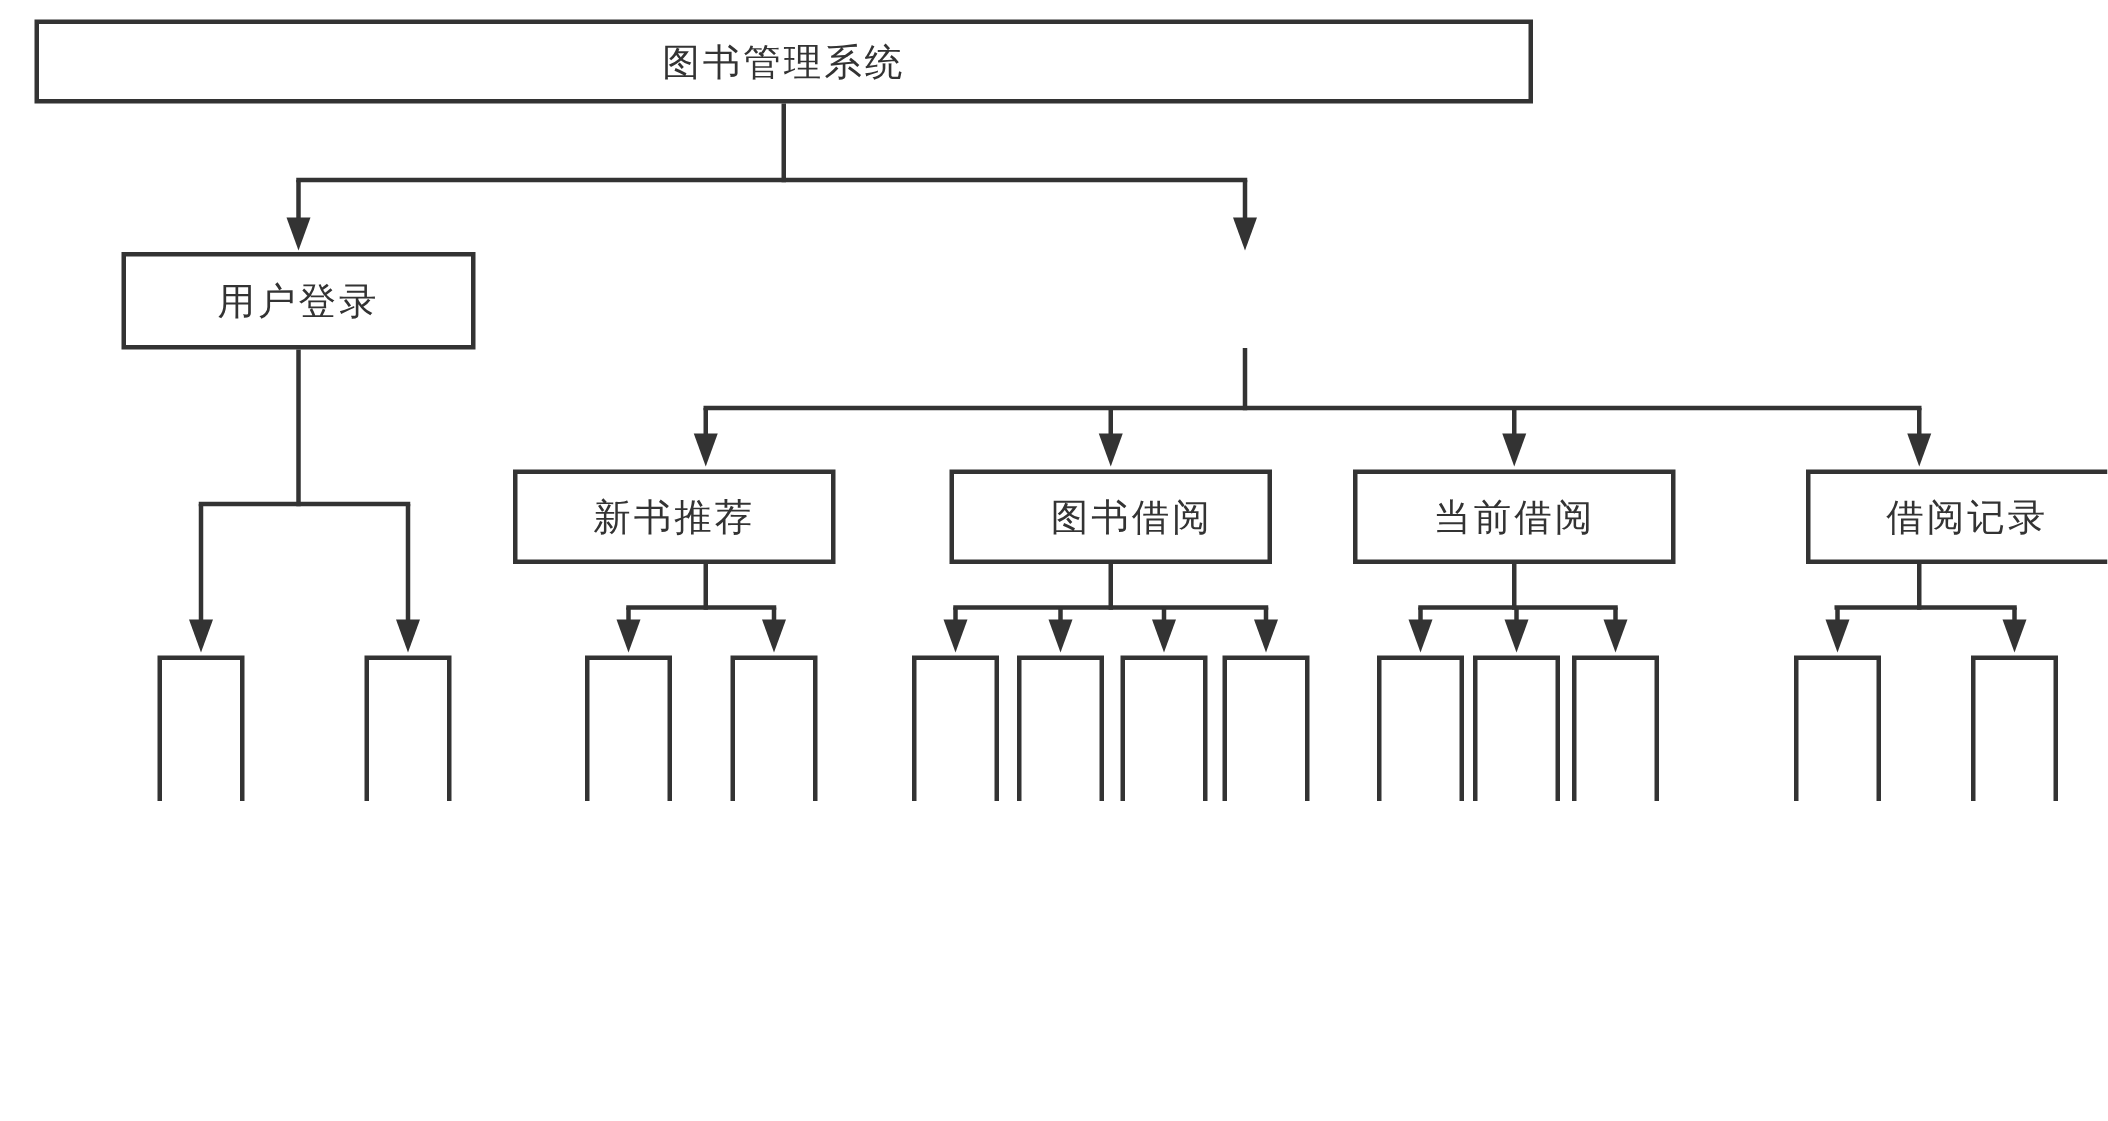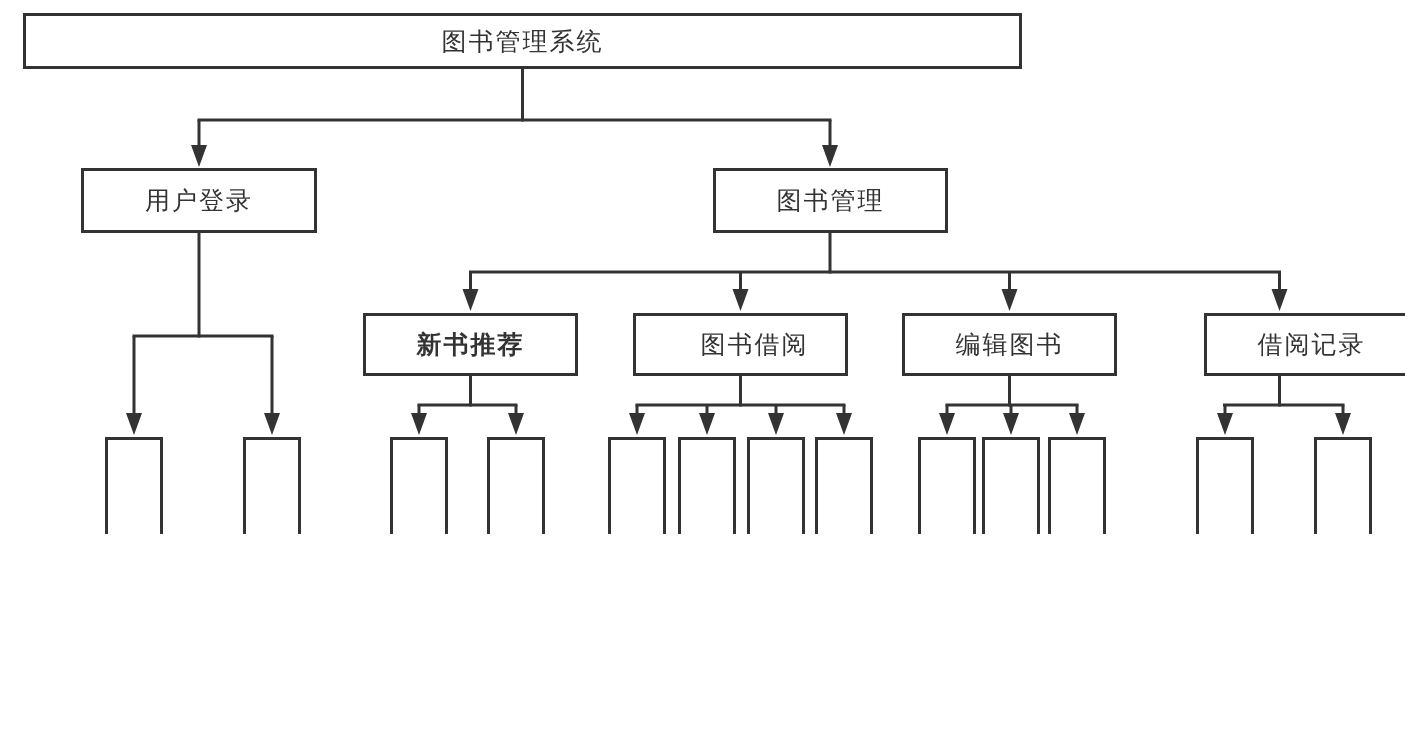--- a/index.html
+++ b/index.html
@@ -119,32 +119,29 @@
     </g>
   </svg>
 
   <div class="hnode" style="left:23px;top:13px;width:999px;height:56px;">
     <span>图书管理系统</span>
   </div>
 
   <div class="hnode" style="left:81px;top:168px;width:236px;height:65px;">
     <span>用户登录</span>
   </div>
-  <div class="hnode" style="left:713px;top:168px;width:235px;height:65px;">
-    <span>图书管理</span>
-  </div>
 
-  <div class="hnode" style="left:363px;top:313px;width:215px;height:63px;font-weight:bold;">
+  <div class="hnode" style="left:342px;top:313px;width:215px;height:63px;">
     <span>新书推荐</span>
   </div>
   <div class="hnode" style="left:633px;top:313px;width:215px;height:63px;padding-left:28px;">
     <span>图书借阅</span>
   </div>
   <div class="hnode" style="left:902px;top:313px;width:215px;height:63px;">
-    <span>编辑图书</span>
+    <span>当前借阅</span>
   </div>
   <div class="hnode" style="left:1172px;top:313px;width:215px;height:63px;margin-left:32px;">
     <span>借阅记录</span>
   </div>
 
   <div class="vnode" style="left:105px;">
     <span>用户登录</span>
   </div>
   <div class="vnode" style="left:243px;">
     <span>注销登录</span>

